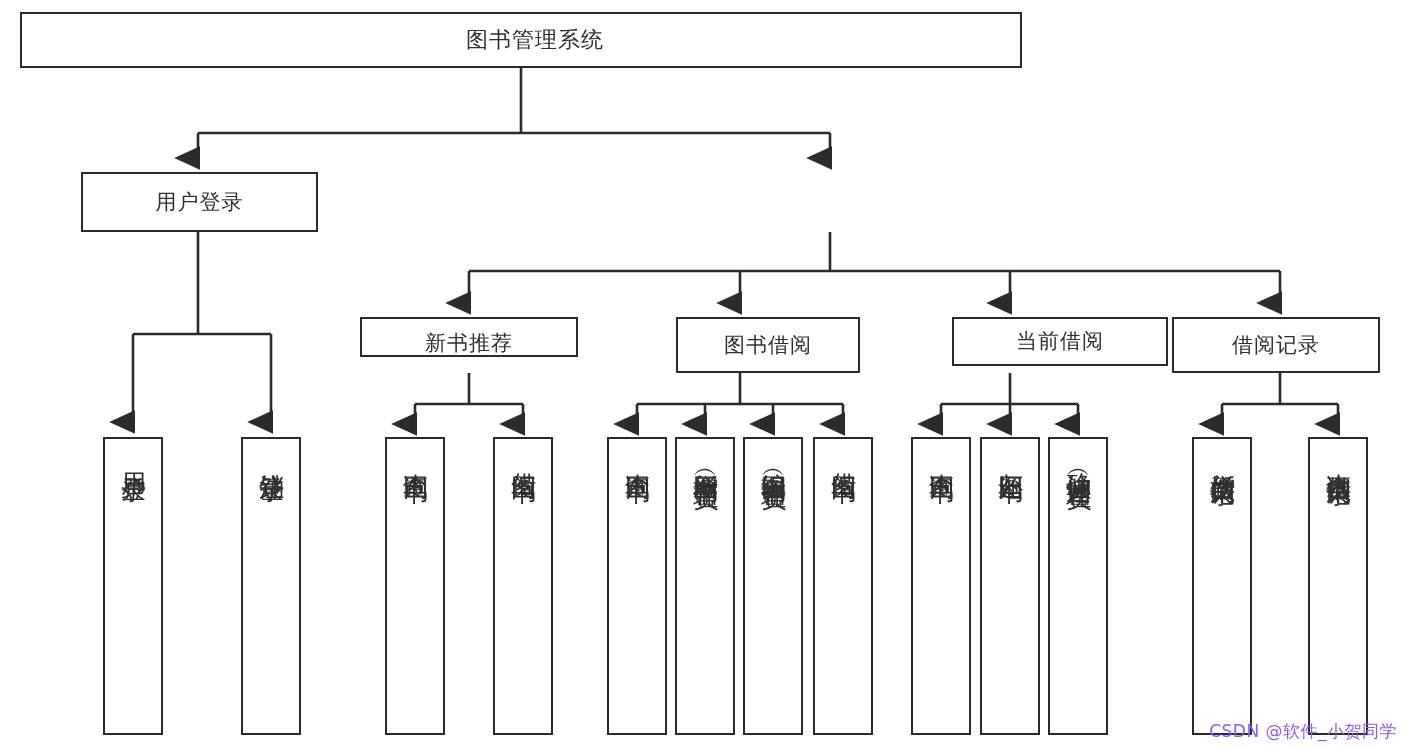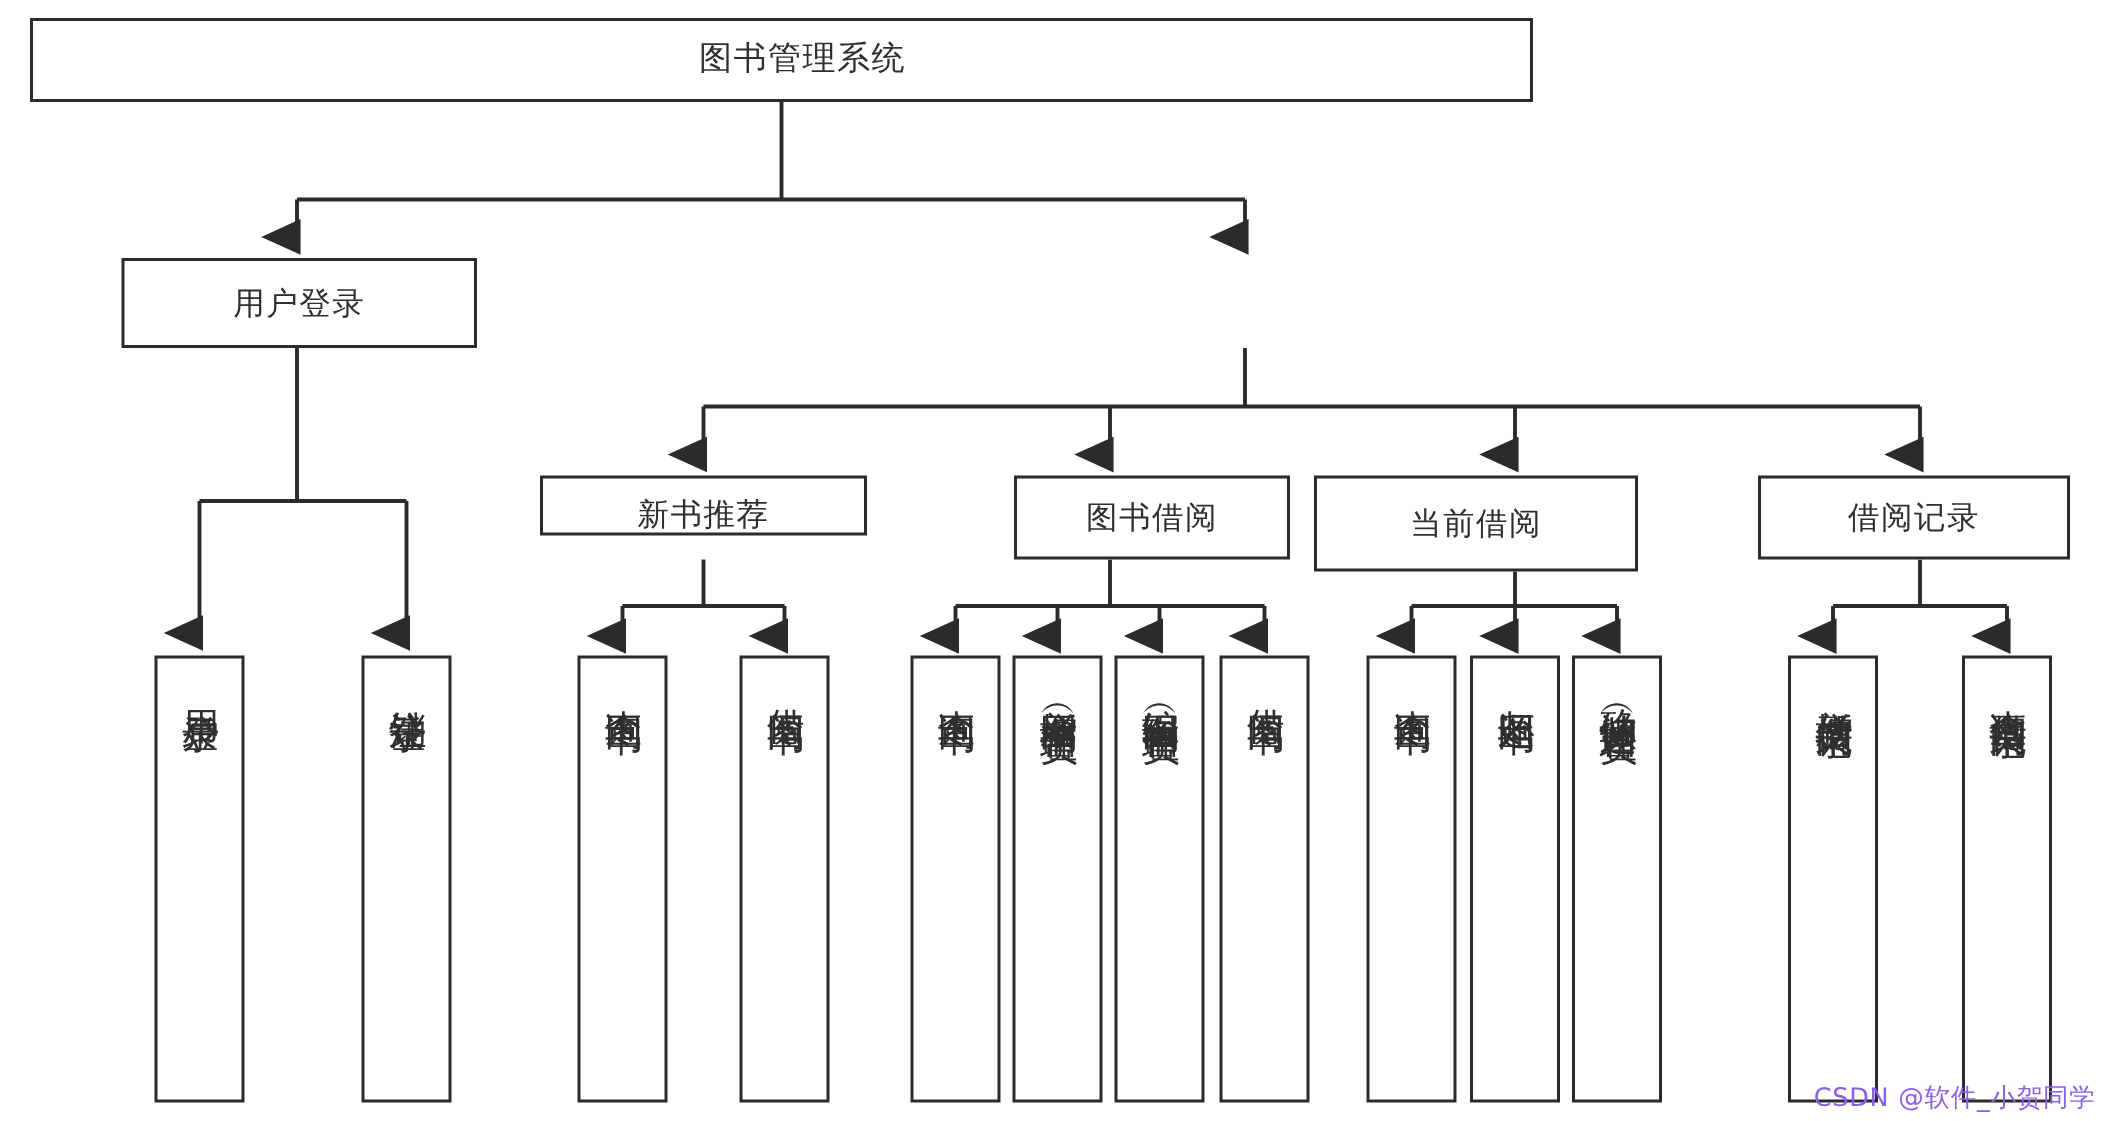--- a/index.html
+++ b/index.html
@@ -139,21 +139,21 @@
 
 
   <div class="node mid" style="left:360px;top:317px;width:218px;height:40px;align-items:flex-end;">
     <span class="label">新书推荐</span>
   </div>
 
   <div class="node mid" style="left:632px;top:317px;width:184px;height:56px;margin-left:44px;">
     <span class="label">图书借阅</span>
   </div>
 
-  <div class="node mid" style="left:876px;top:317px;width:216px;height:64px;">
+  <div class="node mid" style="left:952px;top:317px;width:216px;height:49px;">
     <span class="label">当前借阅</span>
   </div>
 
   <div class="node mid" style="left:1172px;top:317px;width:208px;height:56px;">
     <span class="label">借阅记录</span>
   </div>
 
   <div class="node leaf" style="left:103px;top:437px;width:60px;height:298px;">
     <span class="label">用户登录</span>
   </div>

